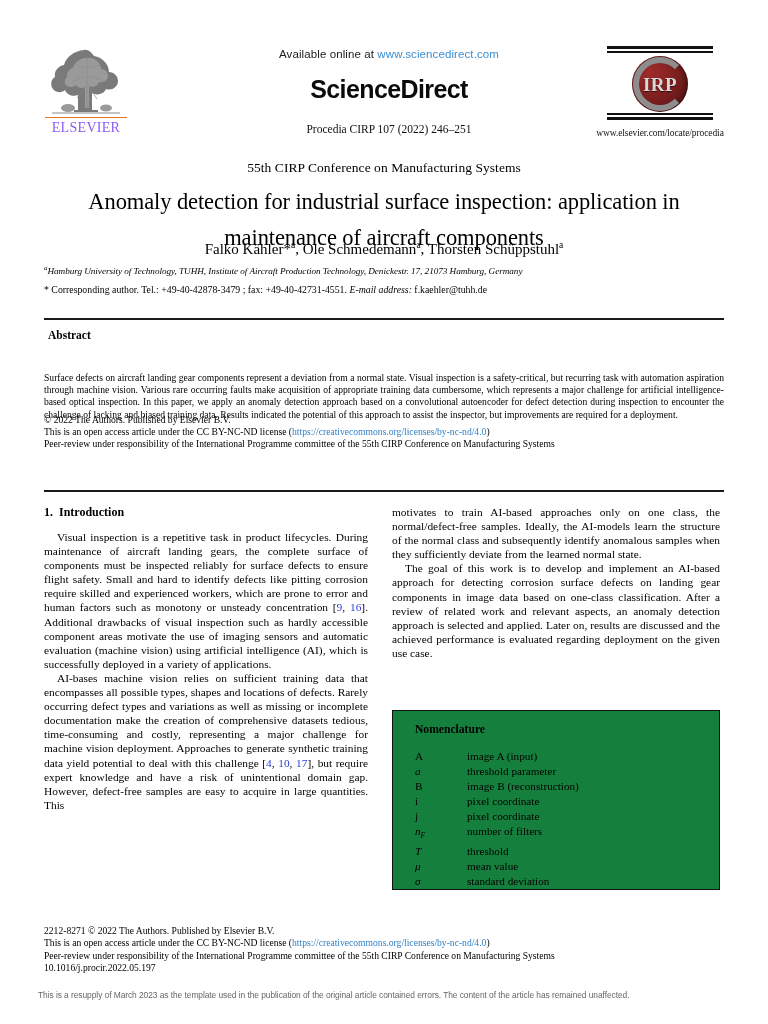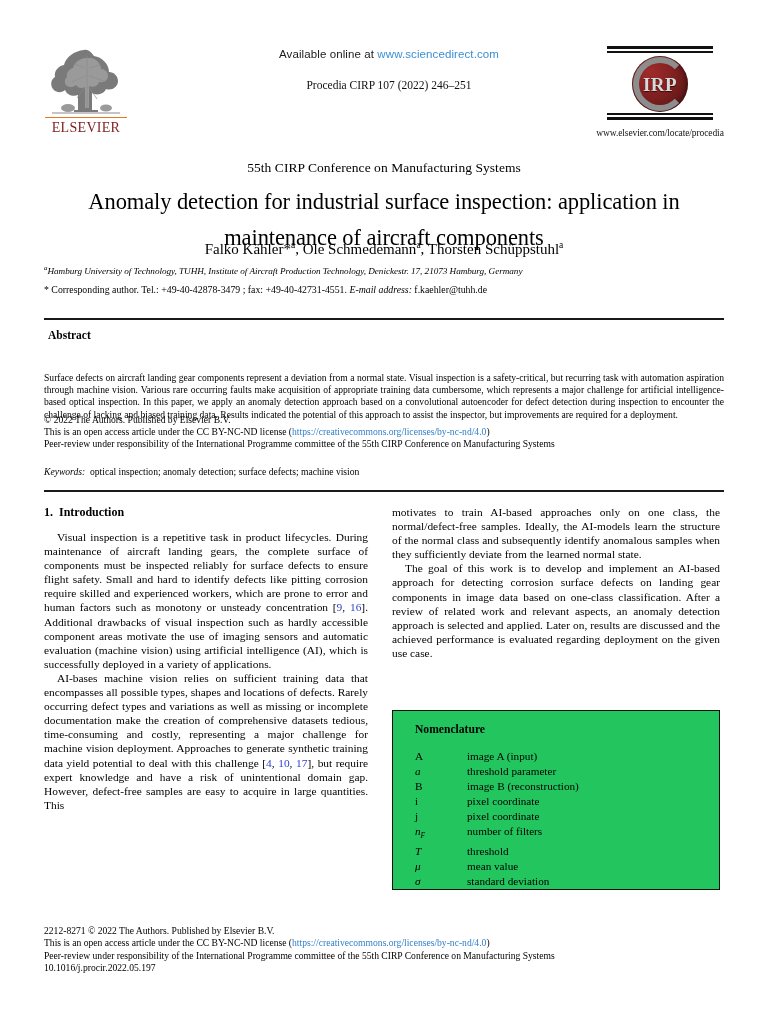--- a/index.html
+++ b/index.html
@@ -44,21 +44,21 @@
   }
   .elsevier-word {
     position: absolute;
     left: 2px;
     top: 74px;
     width: 80px;
     text-align: center;
     font-family: "Liberation Serif", serif;
     font-size: 14px;
     letter-spacing: 0.3px;
-    color: #7f1d1d;
+    color: #8b5cf6;
     font-weight: 400;
   }
   .elsevier-rule-top {
     position: absolute;
     left: 1px;
     top: 71px;
     width: 82px;
     height: 1.4px;
     background: #E8761E;
   }
@@ -293,21 +293,21 @@
 
   
   .nomenclature {
     position: absolute;
     left: 392px;
     top: 710px;
     width: 328px;
     height: 180px;
     border: 1.4px solid #111;
     box-sizing: border-box;
-    background: #22c55e;
+    background: #15803d;
   }
   .nom-title {
     position: absolute;
     left: 22px;
     top: 12px;
     font-size: 11.6px;
     font-weight: bold;
   }
   .nom-list {
     position: absolute;
@@ -377,20 +377,21 @@
         <path d="M8 67 L76 67" stroke="#8c8c8c" stroke-width="1.2" fill="none"></path>
         <ellipse cx="24" cy="62" rx="7" ry="4" fill="#9a9a9a"></ellipse>
         <ellipse cx="62" cy="62" rx="6" ry="3.5" fill="#9a9a9a"></ellipse>
       </svg>
       <div class="elsevier-rule-top"></div>
       <div class="elsevier-word">ELSEVIER</div>
     </div>
 
     <div class="center-head">
       <div class="avail-line"><span>Available online at </span><span class="sd-url">www.sciencedirect.com</span></div>
+      <div class="sciencedirect">ScienceDirect</div>
       <div class="procedia-line">Procedia CIRP 107 (2022) 246–251</div>
     </div>
 
     <div class="cirp-block">
       <div class="cirp-logo">
         <div class="cirp-bar b1"></div>
         <div class="cirp-bar b2"></div>
         <div class="cirp-disc"></div>
         <div class="cirp-c"></div>
         <div class="cirp-text">IRP</div>
@@ -420,23 +421,20 @@
 
   <div class="abstract-label">Abstract</div>
   <div class="abstract-body">Surface defects on aircraft landing gear components represent a deviation from a normal state. Visual inspection is a safety-critical, but recurring task with automation aspiration through machine vision. Various rare occurring faults make acquisition of appropriate training data cumbersome, which represents a major challenge for artificial intelligence-based optical inspection. In this paper, we apply an anomaly detection approach based on a convolutional autoencoder for defect detection during inspection to encounter the challenge of lacking and biased training data. Results indicated the potential of this approach to assist the inspector, but improvements are required for a deployment.</div>
 
   <div class="license-block">
     <div>© 2022 The Authors. Published by Elsevier B.V.</div>
     <div><span>This is an open access article under the CC BY-NC-ND license (</span><span class="lnk">https://creativecommons.org/licenses/by-nc-nd/4.0</span><span>)</span></div>
     <div>Peer-review under responsibility of the International Programme committee of the 55th CIRP Conference on Manufacturing Systems</div>
   </div>
 
-  <div class="keywords">
-    <span class="kw-label">Keywords:</span>&nbsp;&nbsp;<span>optical inspection; anomaly detection; surface defects; machine vision</span>
-  </div>
 
   <div class="rule rule-abstract-bottom"></div>
 
   <div class="col-left">
     <div class="section-heading">
       <span class="num">1.</span><span>Introduction</span>
     </div>
     <p class="body-par">Visual inspection is a repetitive task in product lifecycles. During maintenance of aircraft landing gears, the complete surface of components must be inspected reliably for surface defects to ensure flight safety. Small and hard to identify defects like pitting corrosion require skilled and experienced workers, which are prone to error and human factors such as monotony or unsteady concentration [<span class="cite">9</span>, <span class="cite">16</span>]. Additional drawbacks of visual inspection such as hardly accessible component areas motivate the use of imaging sensors and automatic evaluation (machine vision) using artificial intelligence (AI), which is successfully deployed in a variety of applications.</p>
     <p class="body-par">AI-bases machine vision relies on sufficient training data that encompasses all possible types, shapes and locations of defects. Rarely occurring defect types and variations as well as missing or incomplete documentation make the creation of comprehensive datasets tedious, time-consuming and costly, representing a major challenge for machine vision deployment. Approaches to generate synthetic training data yield potential to deal with this challenge [<span class="cite">4</span>, <span class="cite">10</span>, <span class="cite">17</span>], but require expert knowledge and have a risk of unintentional domain gap. However, defect-free samples are easy to acquire in large quantities. This</p>
   </div>
@@ -488,14 +486,15 @@
     </div>
   </div>
 
   <div class="footer">
     <div>2212-8271 © 2022 The Authors. Published by Elsevier B.V.</div>
     <div><span>This is an open access article under the CC BY-NC-ND license (</span><span class="lnk">https://creativecommons.org/licenses/by-nc-nd/4.0</span><span>)</span></div>
     <div>Peer-review under responsibility of the International Programme committee of the 55th CIRP Conference on Manufacturing Systems</div>
     <div>10.1016/j.procir.2022.05.197</div>
   </div>
 
+  <div class="resupply-note">This is a resupply of March 2023 as the template used in the publication of the original article contained errors. The content of the article has remained unaffected.</div>
 
 </div>
 
 </body></html>

